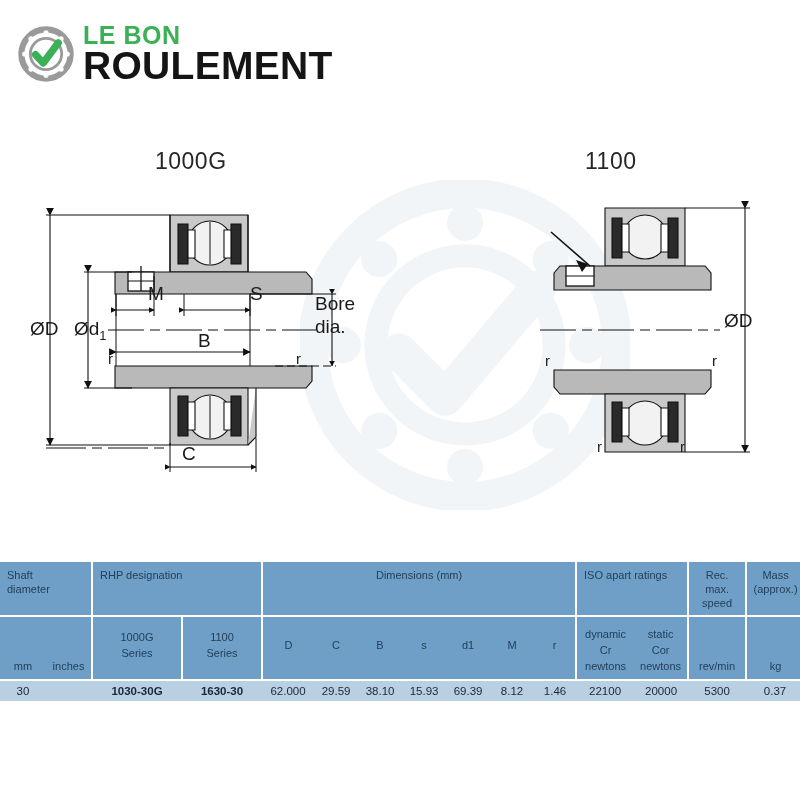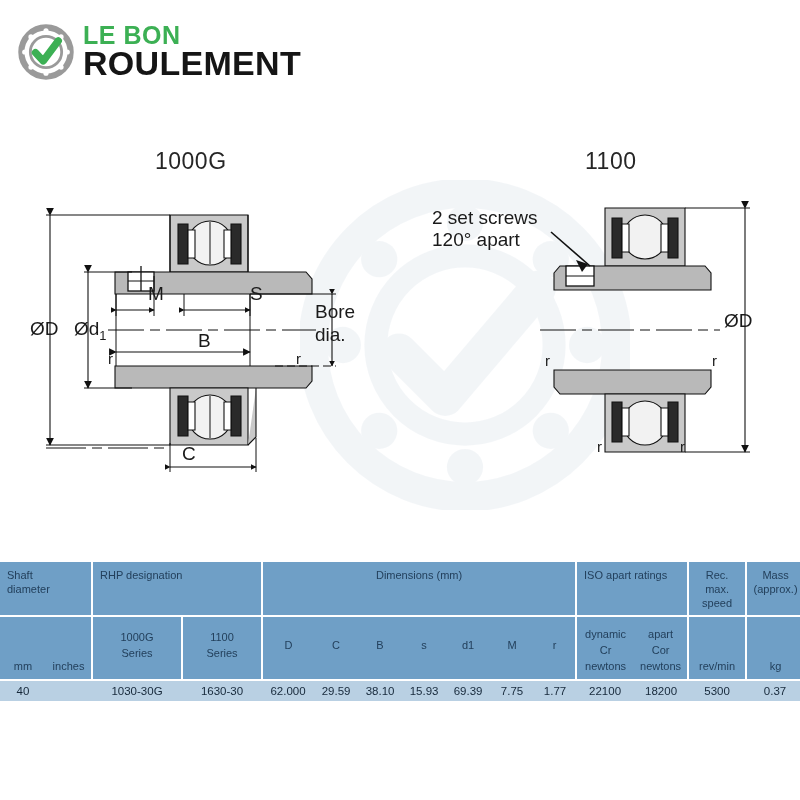--- a/index.html
+++ b/index.html
@@ -27,21 +27,21 @@
     position:absolute;left:18px;top:24px;
     display:flex;align-items:center;gap:9px;
   }
   .logo-mark{width:56px;height:56px;flex:0 0 56px;}
   .logo-text{display:flex;flex-direction:column;line-height:.92;}
   .logo-line1{
     font-size:25px;font-weight:bold;color:#3cb054;
     letter-spacing:.5px;
   }
   .logo-line2{
-    font-size:34px;font-weight:bold;color:#151515;
+    font-size:39px;font-weight:bold;color:#151515;
     letter-spacing:.3px;margin-top:1px;
   }
 
   
   .dtitle{
     position:absolute;
     font-size:23px;
     color:#262626;
     letter-spacing:.5px;
     white-space:nowrap;
@@ -104,21 +104,21 @@
   }
   .spec-table .sub.mid{vertical-align:middle;}
   .spec-table tr.datarow td{
     background:#b9d0e3;
     color:#16283a;
     height:20px;
     font-size:11.5px;
     vertical-align:middle;
     border-top:2px solid #ffffff;
   }
-  .spec-table tr.datarow td.bold{font-weight:normal;}
+  .spec-table tr.datarow td.bold{font-weight:bold;}
 </style>
 </head>
 <body>
 
 <div class="page">
 
   <svg class="watermark" viewBox="0 0 100 100">
     <circle cx="50" cy="50" r="46" fill="none" stroke="#5c7fa0" stroke-width="9"></circle>
     <circle cx="50" cy="50" r="27" fill="none" stroke="#5c7fa0" stroke-width="7"></circle>
     <g fill="#5c7fa0">
@@ -236,21 +236,21 @@
   <div class="anno" style="left:30px;top:318px;">ØD</div>
   <div class="anno" style="left:74px;top:318px;">
     <span>Ød</span><sub>1</sub>
   </div>
   <div class="anno" style="left:148px;top:283px;">M</div>
   <div class="anno" style="left:250px;top:283px;">S</div>
   <div class="anno" style="left:198px;top:330px;">B</div>
   <div class="anno" style="left:182px;top:443px;">C</div>
   <div class="anno rlab" style="left:108px;top:350px;">r</div>
   <div class="anno rlab" style="left:296px;top:350px;">r</div>
-  <div class="anno" style="left:315px;top:300px;line-height:1.22;">
+  <div class="anno" style="left:315px;top:292px;line-height:1.22;">
     <div>Bore</div>
     <div>dia.</div>
   </div>
 
   <svg class="drawing" id="drawing-1100" viewBox="0 0 360 300">
     <g stroke="#111" fill="none" stroke-width="1.1">
 
       <path d="M185 28 L265 28 L265 86 L185 86 Z" fill="#c9c9c9" stroke="#111"></path>
       <circle cx="225" cy="57" r="22" fill="#f2f2f2" stroke="#111" stroke-width="1.2"></circle>
       <path d="M192 38 L202 38 L202 78 L192 78 Z" fill="#2a2a2a" stroke="#111"></path>
@@ -276,24 +276,20 @@
 
       <path d="M131 52 L170 86" stroke="#111" stroke-width="1.6" fill="none"></path>
       <path d="M168 84 L156 80 L162 92 Z" fill="#111" stroke="none"></path>
 
       <line x1="325" y1="28" x2="325" y2="272" stroke="#111" stroke-width="1.1" marker-start="url(#ah)" marker-end="url(#ah)"></line>
       <line x1="265" y1="28" x2="330" y2="28"></line>
       <line x1="265" y1="272" x2="330" y2="272"></line>
     </g>
   </svg>
 
-  <div class="anno" id="lab-setscrew">
-    <div>2 set screws</div>
-    <div>120° apart</div>
-  </div>
   <div class="anno" style="left:724px;top:310px;">ØD</div>
   <div class="anno rlab" style="left:545px;top:352px;">r</div>
   <div class="anno rlab" style="left:712px;top:352px;">r</div>
   <div class="anno rlab" style="left:597px;top:438px;">r</div>
   <div class="anno rlab" style="left:680px;top:438px;">r</div>
 
   <table class="spec-table">
     <colgroup>
       <col style="width:46px">
         <col style="width:46px">
@@ -352,42 +348,42 @@
         <td class="sub mid" style="border-right:0">d1</td>
         <td class="sub mid" style="border-right:0">M</td>
         <td class="sub mid">r</td>
 
         <td class="sub" style="border-right:0">
           <div>dynamic</div>
           <div>Cr</div>
           <div>newtons</div>
         </td>
         <td class="sub">
-          <div>apart</div>
+          <div>static</div>
           <div>Cor</div>
           <div>newtons</div>
         </td>
 
         <td class="sub">rev/min</td>
         <td class="sub" style="border-right:0">kg</td>
       </tr>
 
       <tr class="datarow">
-        <td>40</td>
+        <td>30</td>
         <td></td>
         <td class="bold">1030-30G</td>
         <td class="bold">1630-30</td>
         <td>62.000</td>
         <td>29.59</td>
         <td>38.10</td>
         <td>15.93</td>
         <td>69.39</td>
-        <td>7.75</td>
-        <td>1.77</td>
+        <td>8.12</td>
+        <td>1.46</td>
         <td>22100</td>
-        <td>18200</td>
+        <td>20000</td>
         <td>5300</td>
         <td>0.37</td>
       </tr>
     </tbody>
   </table>
 
 </div>
 
 </body></html>

